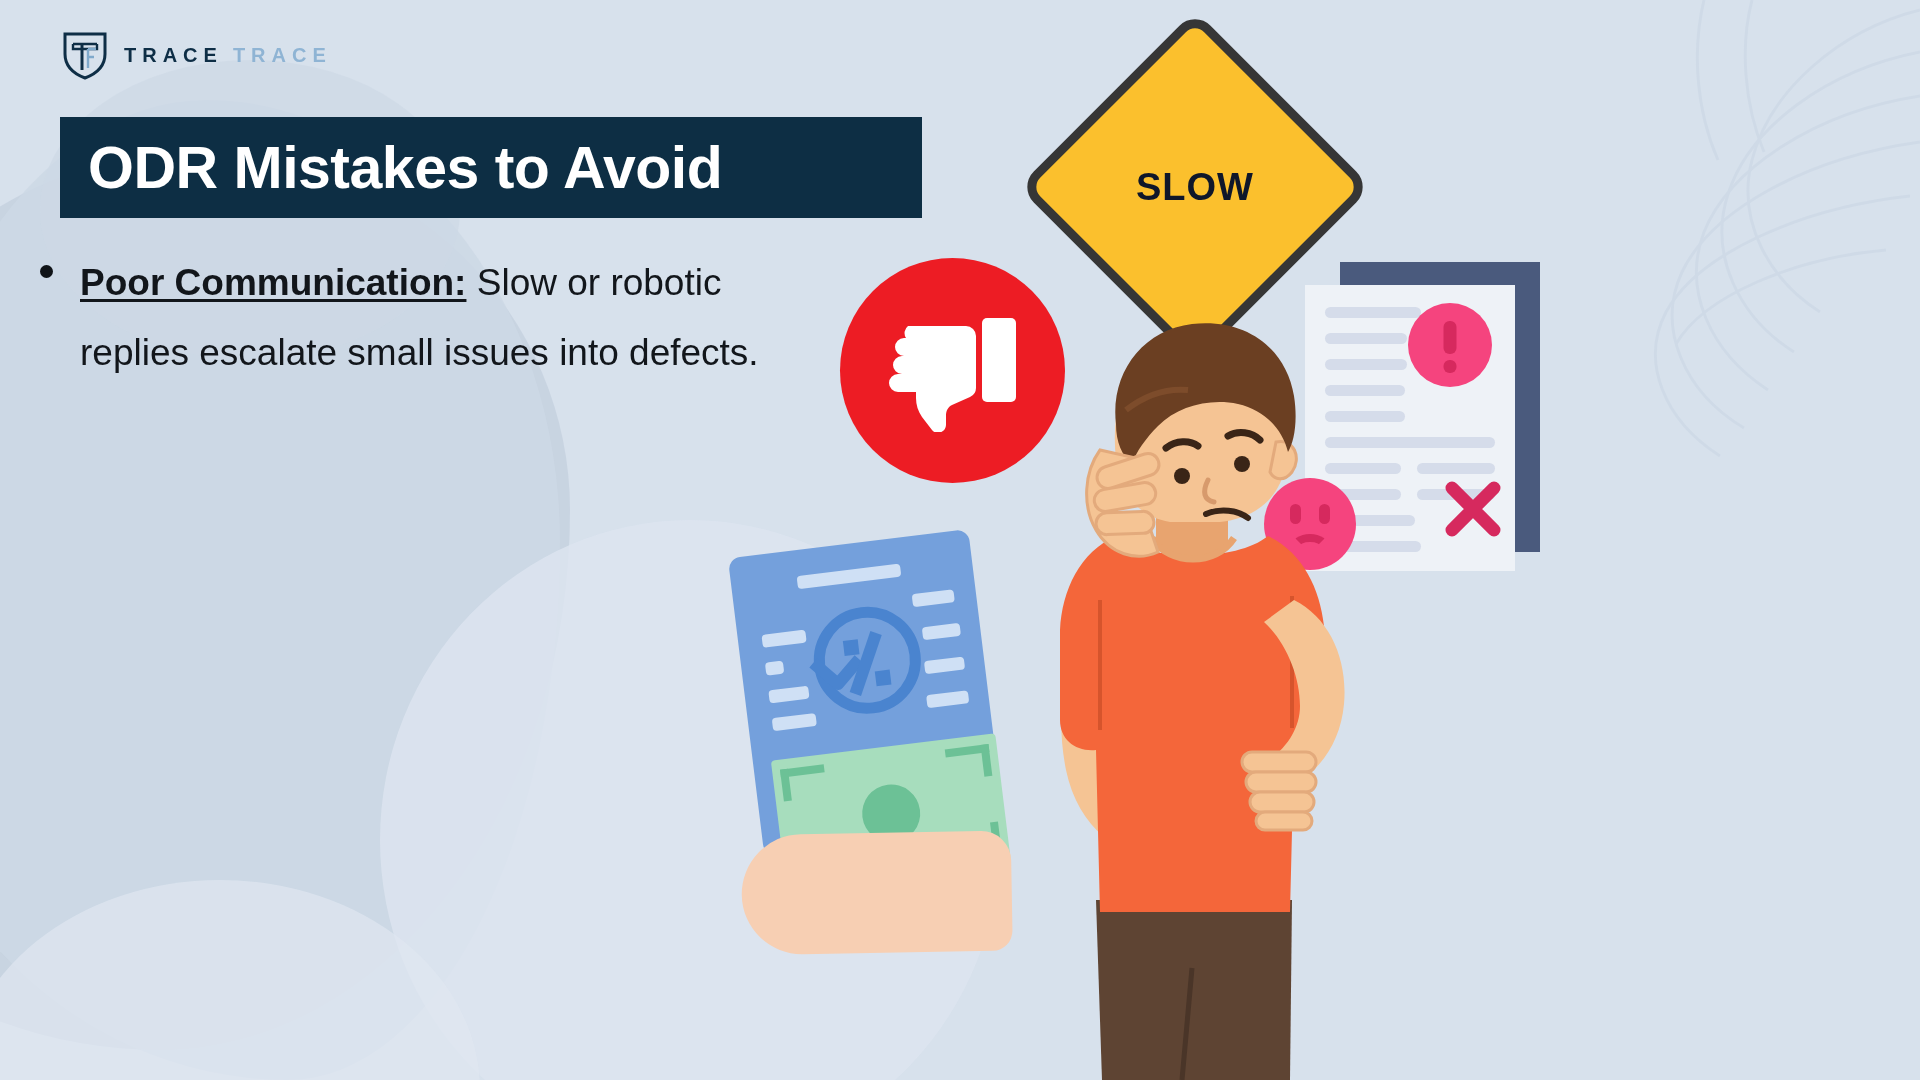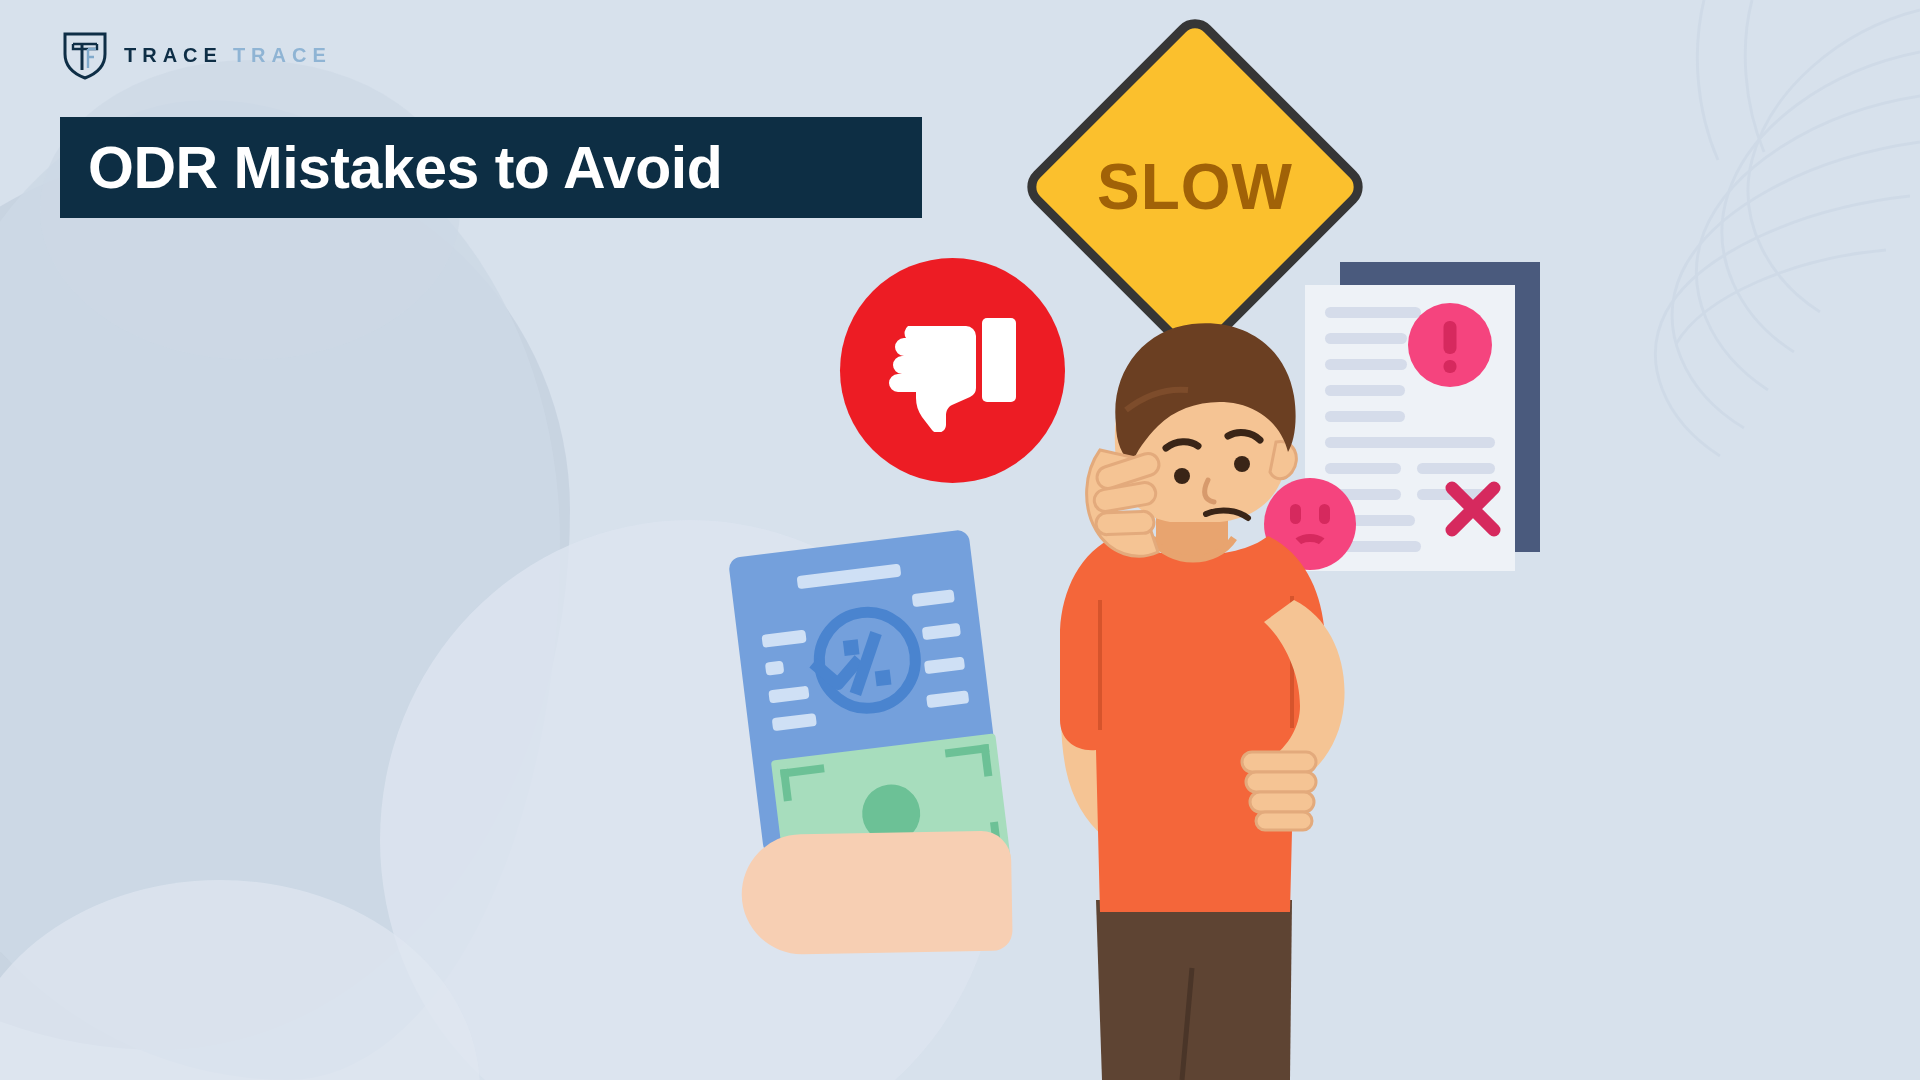--- a/index.html
+++ b/index.html
@@ -109,21 +109,21 @@
   .slow-sign { left:330px; top:62px; width:250px; height:250px; }
   .slow-sign .diamond {
     position:absolute; inset:0;
     background:#fbc02d; border:9px solid #363636;
     border-radius:22px;
     transform:rotate(45deg);
   }
   .slow-sign .word {
     position:absolute; inset:0;
     display:flex; align-items:center; justify-content:center;
-    font-size:64px; font-weight:700; color:#a16207;
+    font-size:38px; font-weight:700; color:#0f172a;
     letter-spacing:1px;
   }
 
   
   .thumb-badge { left:100px; top:258px; width:225px; height:225px; }
   .thumb-badge .circle {
     position:absolute; inset:0; border-radius:50%; background:#ed1c24;
   }
   .thumb-badge svg { position:absolute; left:46px; top:56px; }
 
@@ -226,20 +226,26 @@
   </div>
 </div>
 
 <div class="title-banner">
   <h1>ODR Mistakes to Avoid</h1>
 </div>
 
 <div class="bullets">
 
 
+  <div class="bullet">
+    <span class="dot"></span>
+    <p>
+      <span class="lead">Poor Communication:</span><span> Slow or robotic replies escalate small issues into defects.</span>
+    </p>
+  </div>
 
 
 </div>
 
 <div class="stage">
 
   <div class="card-wrap">
     <div class="refund-card">
       <span class="bar" style="left:66px;top:26px;width:104px;"></span>
       <span class="bar" style="left:24px;top:80px;width:44px;"></span>

